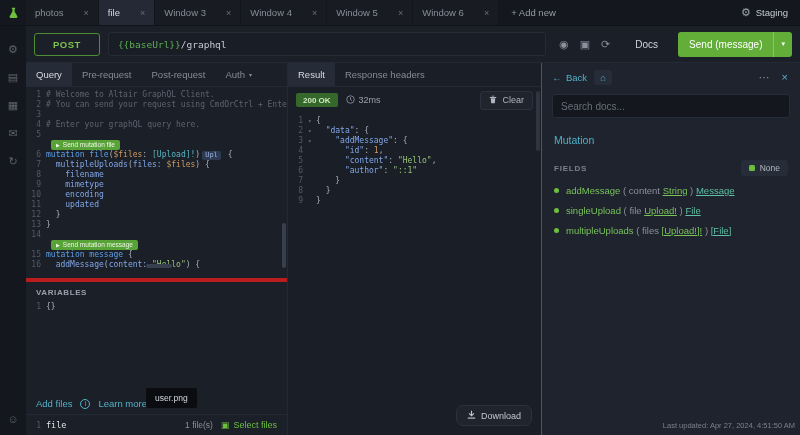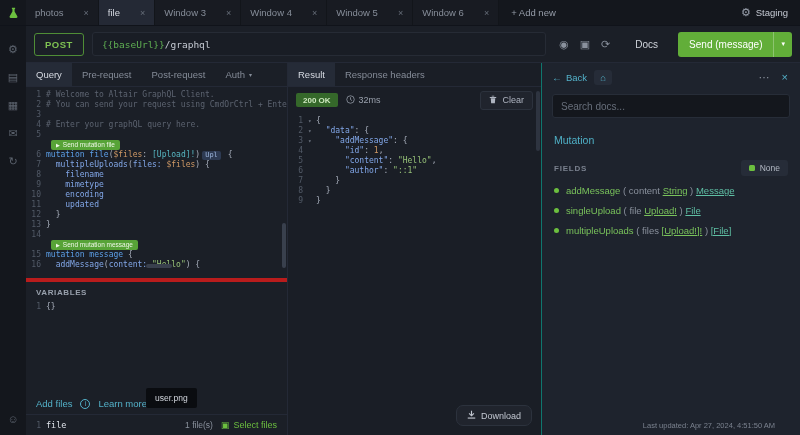--- a/index.html
+++ b/index.html
@@ -15,21 +15,21 @@
   .add-new{display:flex;align-items:center;padding:0 12px;font-size:9.5px;color:#959ca8;cursor:pointer;white-space:nowrap}
   .tb-spacer{flex:1}
   .env{display:flex;align-items:center;gap:5px;padding:0 12px;font-size:9.5px;color:#c6cbd4;cursor:pointer}
   .gear{color:#9aa1ad;font-size:11px}
   .shell{flex:1;display:flex;min-height:0}
   .iconbar{width:26px;flex:none;background:#14171d;display:flex;flex-direction:column;align-items:center;padding:18px 0 10px;gap:17px}
   .iconbar .ic{color:#5d646f;font-size:11px;cursor:pointer;line-height:1}
   .iconbar .ic.bottom{margin-top:auto}
   .main{flex:1;display:flex;flex-direction:column;min-width:0;background:#1b1f27}
   .urlbar{height:36px;flex:none;display:flex;align-items:center;gap:8px;padding:0 8px}
-  .post-btn{border:1px solid #4f8d36;color:#7fc352;background:transparent;font-size:9.5px;font-weight:bold;letter-spacing:.5px;padding:5px 10px;border-radius:3px;cursor:pointer;font-family:inherit}
+  .post-btn{border:1px solid #4f8d36;color:#7fc352;background:transparent;font-size:9.5px;font-weight:bold;letter-spacing:.5px;padding:5px 18px;border-radius:3px;cursor:pointer;font-family:inherit}
   .url-field{flex:1;height:24px;display:flex;align-items:center;background:#191d25;border:1px solid #262b35;border-radius:3px;padding:0 9px;font-family:"DejaVu Sans Mono",monospace;font-size:9.5px;cursor:text}
   .u-env{color:#5fae52}
   .u-plain{color:#c6cbd4}
   .ub-icons{display:flex;align-items:center;gap:11px;padding:0 5px}
   .ub-icon{color:#8a919d;font-size:11px;cursor:pointer;line-height:1}
   .docs-link{color:#d0d4db;font-size:10px;margin:0 12px;cursor:pointer}
   .send-btn{display:flex;align-items:stretch;background:#62ae39;border-radius:3px;color:#fff;font-size:10px;height:25px;cursor:pointer}
   .send-label{display:flex;align-items:center;padding:0 11px}
   .send-caret{display:flex;align-items:center;padding:0 7px;border-left:1px solid rgba(255,255,255,.28);font-size:7px}
   .panels{flex:1;display:flex;min-height:0;border-top:1px solid #242936}
@@ -92,21 +92,21 @@
   .fields-head{display:flex;align-items:center;padding:10px 12px 4px;flex:none}
   .fields-label{font-size:8px;font-weight:bold;letter-spacing:.8px;color:#7a818e}
   .none-chip{margin-left:auto;display:flex;align-items:center;gap:5px;background:#262c38;border-radius:3px;padding:3px 8px;font-size:8.5px;color:#b2b8c3;cursor:pointer}
   .none-dot{width:6px;height:6px;border-radius:1.5px;background:#6cbf3f}
   .field-item{display:flex;align-items:center;padding:4.5px 12px;font-size:9.5px}
   .bullet{width:5px;height:5px;border-radius:50%;background:#6cbf3f;margin-right:7px;flex:none}
   .fname{color:#79c25b;cursor:pointer}
   .fargs{color:#8a919d;white-space:pre}
   .flink{color:#79c25b;text-decoration:underline;cursor:pointer}
   .flink.ret{color:#5fbfa4}
-  .dfooter{position:absolute;right:25px;bottom:5px;font-size:7.5px;color:#7a818e}
+  .dfooter{position:absolute;right:5px;bottom:5px;font-size:7.5px;color:#7a818e}
 </style>
 </head>
 <body>
 
 <div class="app">
 
   <header class="topbar">
     <span class="logo">
       <svg width="13" height="13" viewBox="0 0 24 24">
           <path fill="#6cbf3f" d="M9 3h6v2l-1 1v4l5 9a2 2 0 0 1-2 3H7a2 2 0 0 1-2-3l5-9V6L9 5z"></path>

